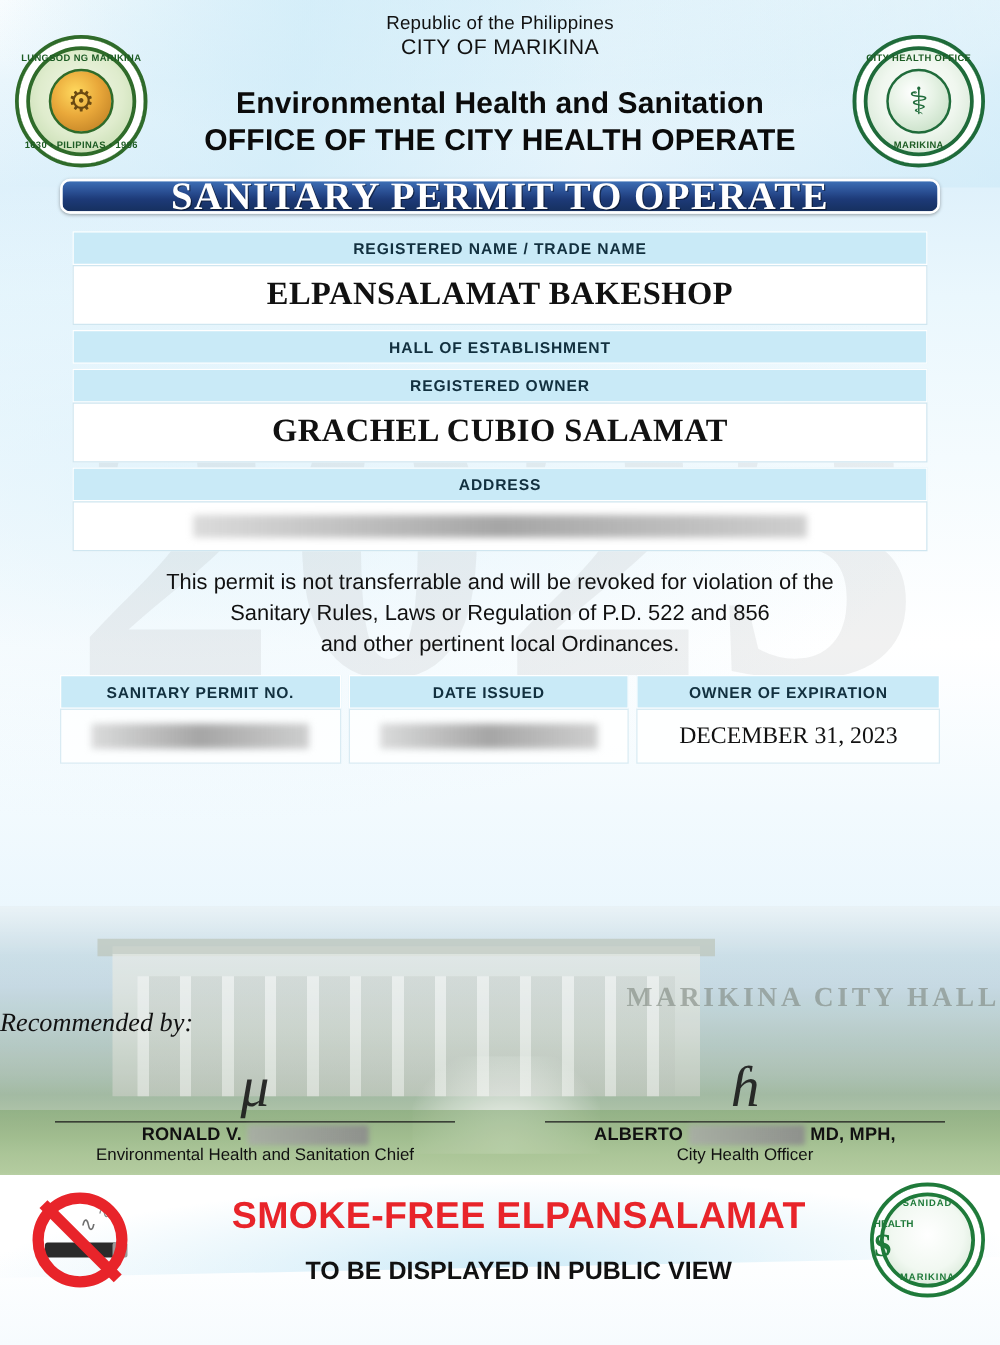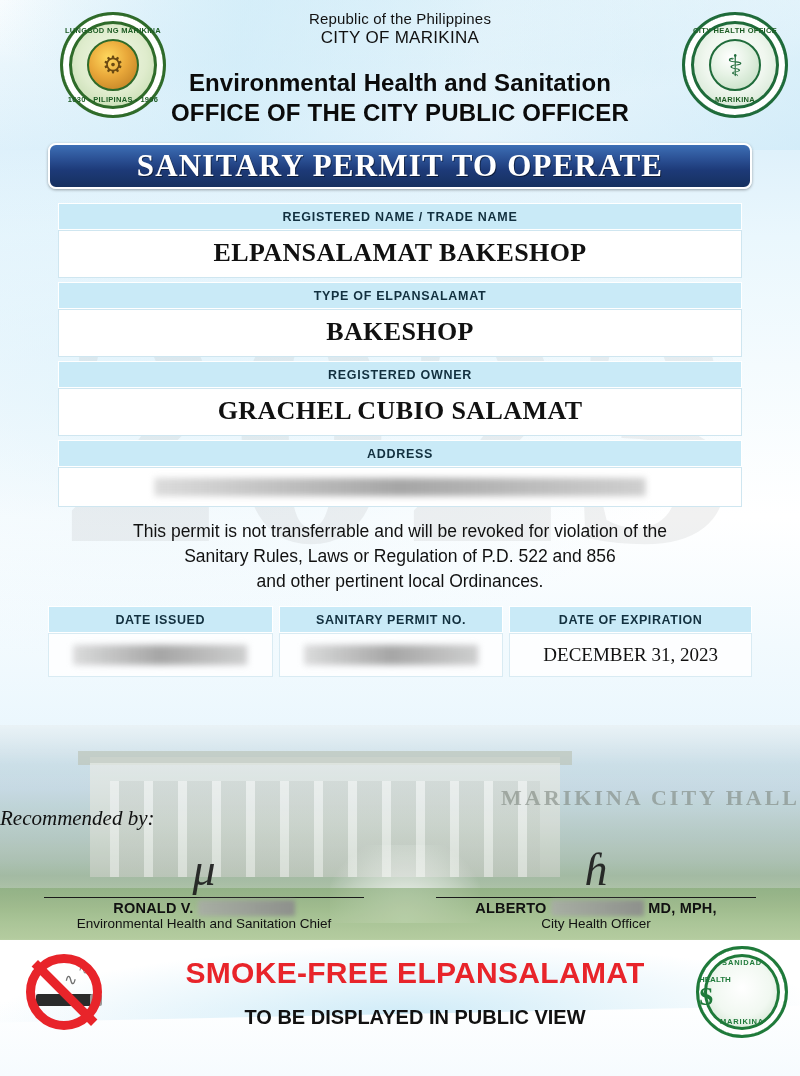--- a/index.html
+++ b/index.html
@@ -46,21 +46,21 @@
   }
 
   
   .header { position:relative; padding-top:10px; text-align:center; z-index:4; }
   .rep { font-size:15px; color:#111; letter-spacing:.2px; }
   .city { font-size:17px; color:#111; letter-spacing:.3px; margin-top:1px; }
   .ehs { font-size:24px; font-weight:bold; color:#0b0b0b; margin-top:21px; letter-spacing:.1px;}
   .ocho { font-size:24px; font-weight:bold; color:#0b0b0b; margin-top:2px; letter-spacing:.2px;}
 
   
-  .seal { position:absolute; top:12px; width:106px; height:106px; border-radius:50%; z-index:6;margin-left:48px;}
+  .seal { position:absolute; top:28px; width:106px; height:106px; border-radius:50%; z-index:6;}
   .seal-left { left:12px;
     background: radial-gradient(circle at 50% 45%, #f3f8e8 0%, #dfeccd 45%, #cfe2bb 62%, #ffffff 66%, #eef4e4 100%);
     border:3px solid #2f6b2a;
     box-shadow: inset 0 0 0 6px #ffffff, inset 0 0 0 9px #2f6b2a;
   }
   .seal-right { right:12px;
     background: radial-gradient(circle at 50% 45%, #ffffff 0%, #f0f7ef 40%, #dcebdb 62%, #ffffff 66%, #eef6ee 100%);
     border:3px solid #1f6b3a;
     box-shadow: inset 0 0 0 6px #ffffff, inset 0 0 0 9px #1f6b3a;
   }
@@ -79,21 +79,21 @@
   .seal-core.green {
     background: radial-gradient(circle at 40% 35%, #ffffff 0%, #e7f3e6 40%, #bcd9bb 100%);
     border:2px solid #1f6b3a;
   }
   .caduceus { position:absolute; left:50%; top:50%; transform:translate(-50%,-50%); font-size:30px; color:#1f6b3a; }
   .seal-emb { position:absolute; left:50%; top:50%; transform:translate(-50%,-50%); font-size:24px; color:#6b4a12; }
 
   
   .banner-wrap { margin:16px 48px 0 48px; position:relative; z-index:4; }
   .banner {
-    height:46px; border-radius:8px;
+    height:28px; border-radius:8px;
     background: linear-gradient(180deg, #3d6fb5 0%, #2a4f93 35%, #1d3a78 60%, #16305f 100%);
     border:2px solid #ffffff;
     box-shadow: 0 1px 3px rgba(0,0,0,.35);
     display:flex; align-items:center; justify-content:center;
   }
   .banner-title {
     font-family:"Liberation Serif", serif;
     font-size:31px; font-weight:bold; color:#ffffff;
     letter-spacing:1.2px;
     text-shadow: 1px 1px 0 rgba(0,0,0,.45);
@@ -268,37 +268,36 @@
       <div class="seal-bot-arc">MARIKINA</div>
     </div>
     <div class="seal-core green"></div>
     <div class="caduceus">⚕</div>
   </div>
 
   <div class="header">
     <div class="rep">Republic of the Philippines</div>
     <div class="city">CITY OF MARIKINA</div>
     <div class="ehs">Environmental Health and Sanitation</div>
-    <div class="ocho">OFFICE OF THE CITY PUBLIC OFFICER</div>
+    <div class="ocho">OFFICE OF THE CITY HEALTH OPERATE</div>
   </div>
 
   <div class="banner-wrap">
     <div class="banner">
       <div class="banner-title">SANITARY PERMIT TO OPERATE</div>
     </div>
   </div>
 
   <div class="fields">
 
     <div class="f-label">REGISTERED NAME / TRADE NAME</div>
     <div class="f-value">ELPANSALAMAT BAKESHOP</div>
     <div class="gap"></div>
 
-    <div class="f-label">TYPE OF ELPANSALAMAT</div>
-    <div class="f-value">BAKESHOP</div>
+    <div class="f-label">HALL OF ESTABLISHMENT</div>
     <div class="gap"></div>
 
     <div class="f-label">REGISTERED OWNER</div>
     <div class="f-value">GRACHEL CUBIO SALAMAT</div>
     <div class="gap"></div>
 
     <div class="f-label">ADDRESS</div>
     <div class="f-value blank">
       <span class="redact"></span>
     </div>
@@ -314,33 +313,33 @@
     <div class="ph-roof"></div>
     <div class="ph-building"></div>
     <div class="ph-cols"></div>
     <div class="ph-text">MARIKINA CITY HALL</div>
     <div class="ph-fountain"></div>
     <div class="ph-green"></div>
   </div>
 
   <div class="meta">
     <div class="meta-col">
+      <div class="meta-head">SANITARY PERMIT NO.</div>
+      <div class="meta-val">
+        <span class="redact"></span>
+      </div>
+    </div>
+    <div class="meta-col">
       <div class="meta-head">DATE ISSUED</div>
       <div class="meta-val">
         <span class="redact"></span>
       </div>
     </div>
-    <div class="meta-col">
-      <div class="meta-head">SANITARY PERMIT NO.</div>
-      <div class="meta-val">
-        <span class="redact"></span>
-      </div>
-    </div>
     <div class="meta-col wide">
-      <div class="meta-head">DATE OF EXPIRATION</div>
+      <div class="meta-head">OWNER OF EXPIRATION</div>
       <div class="meta-val">DECEMBER 31, 2023</div>
     </div>
   </div>
 
   <div class="signblock">
     <div class="rec">Recommended by:</div>
     <div class="sigrow">
 
       <div class="sig">
         <div class="scribble">μ</div>

